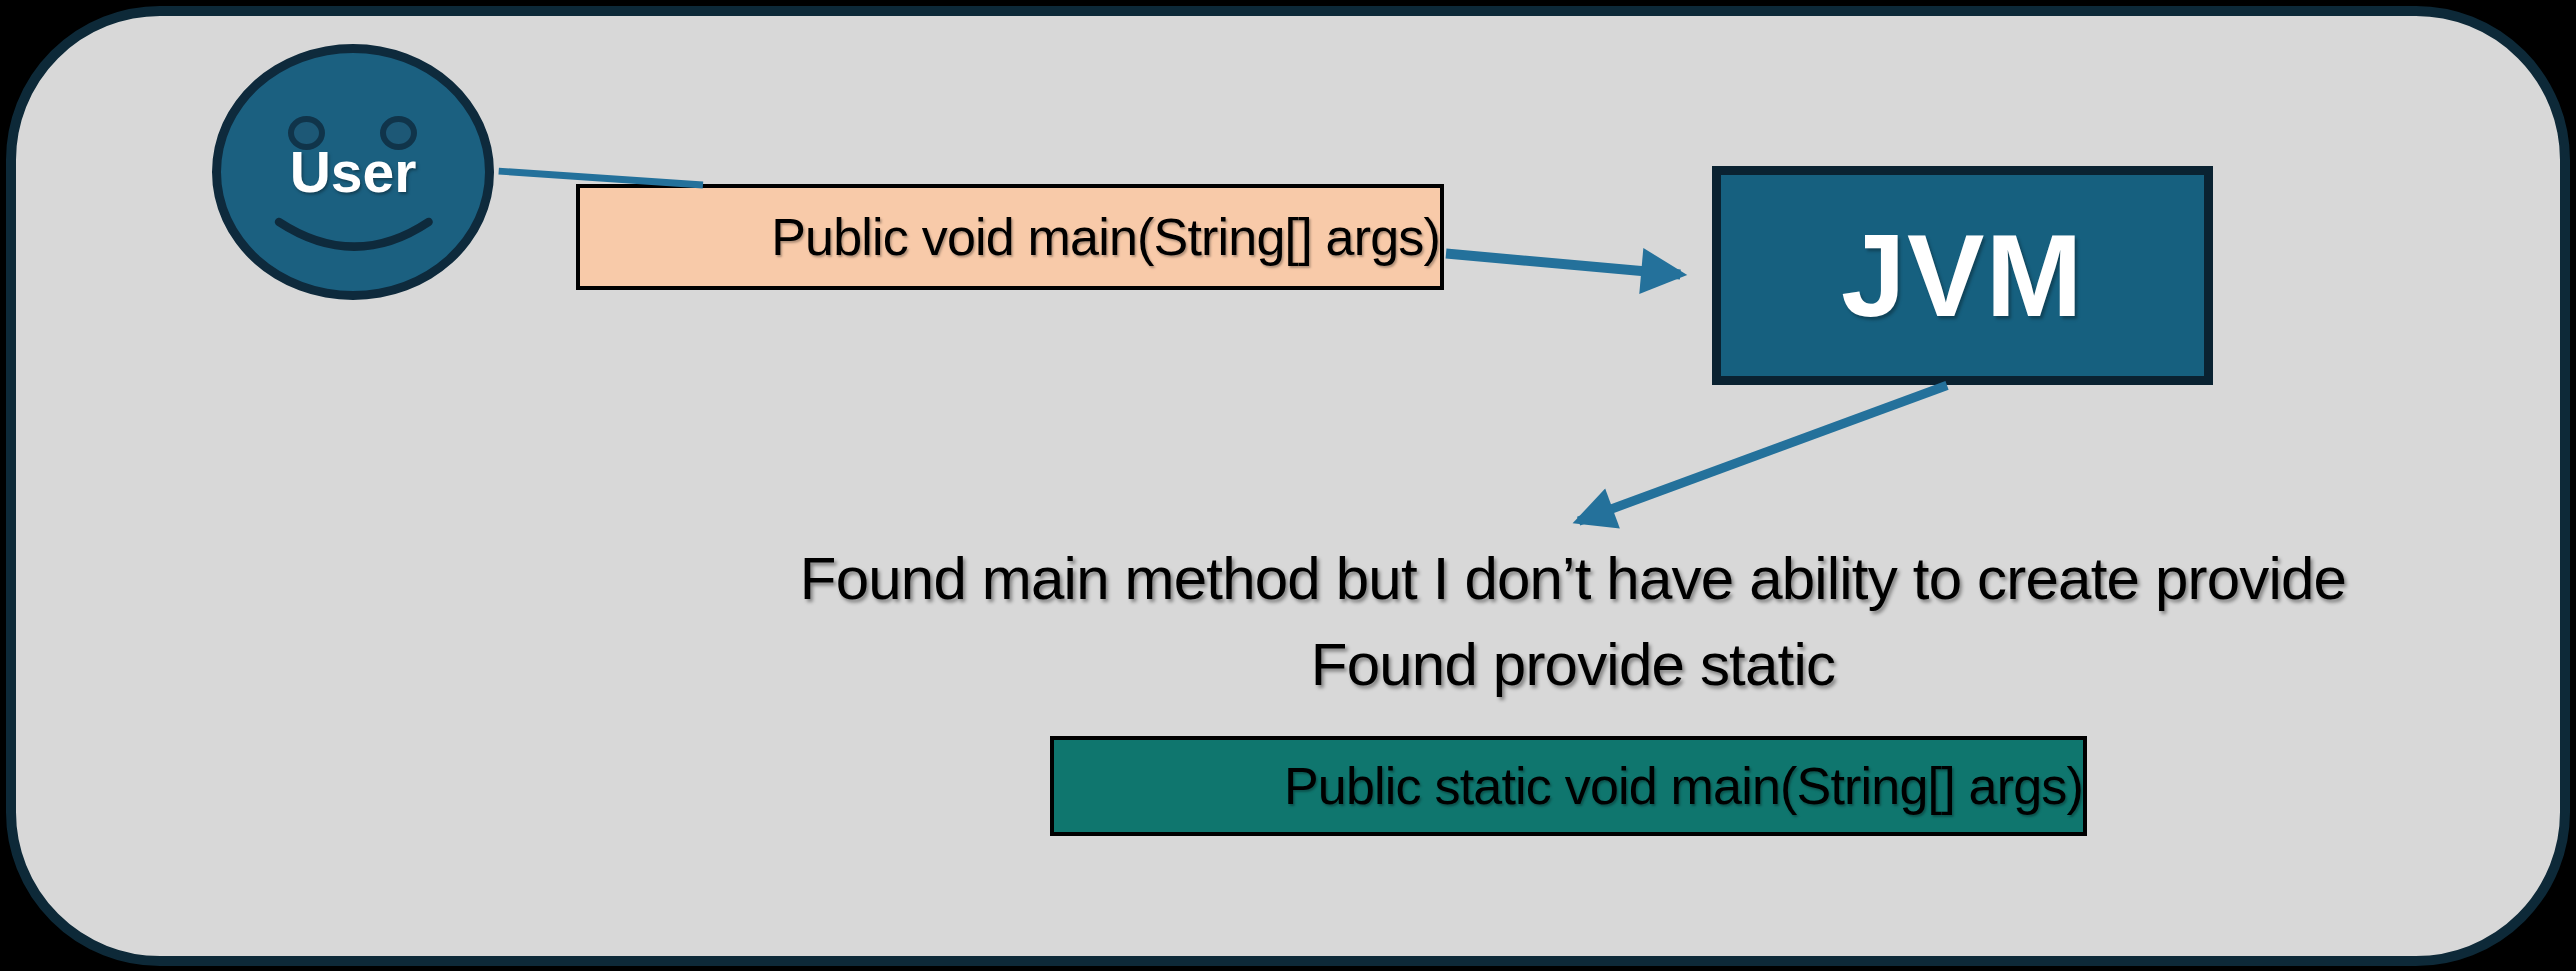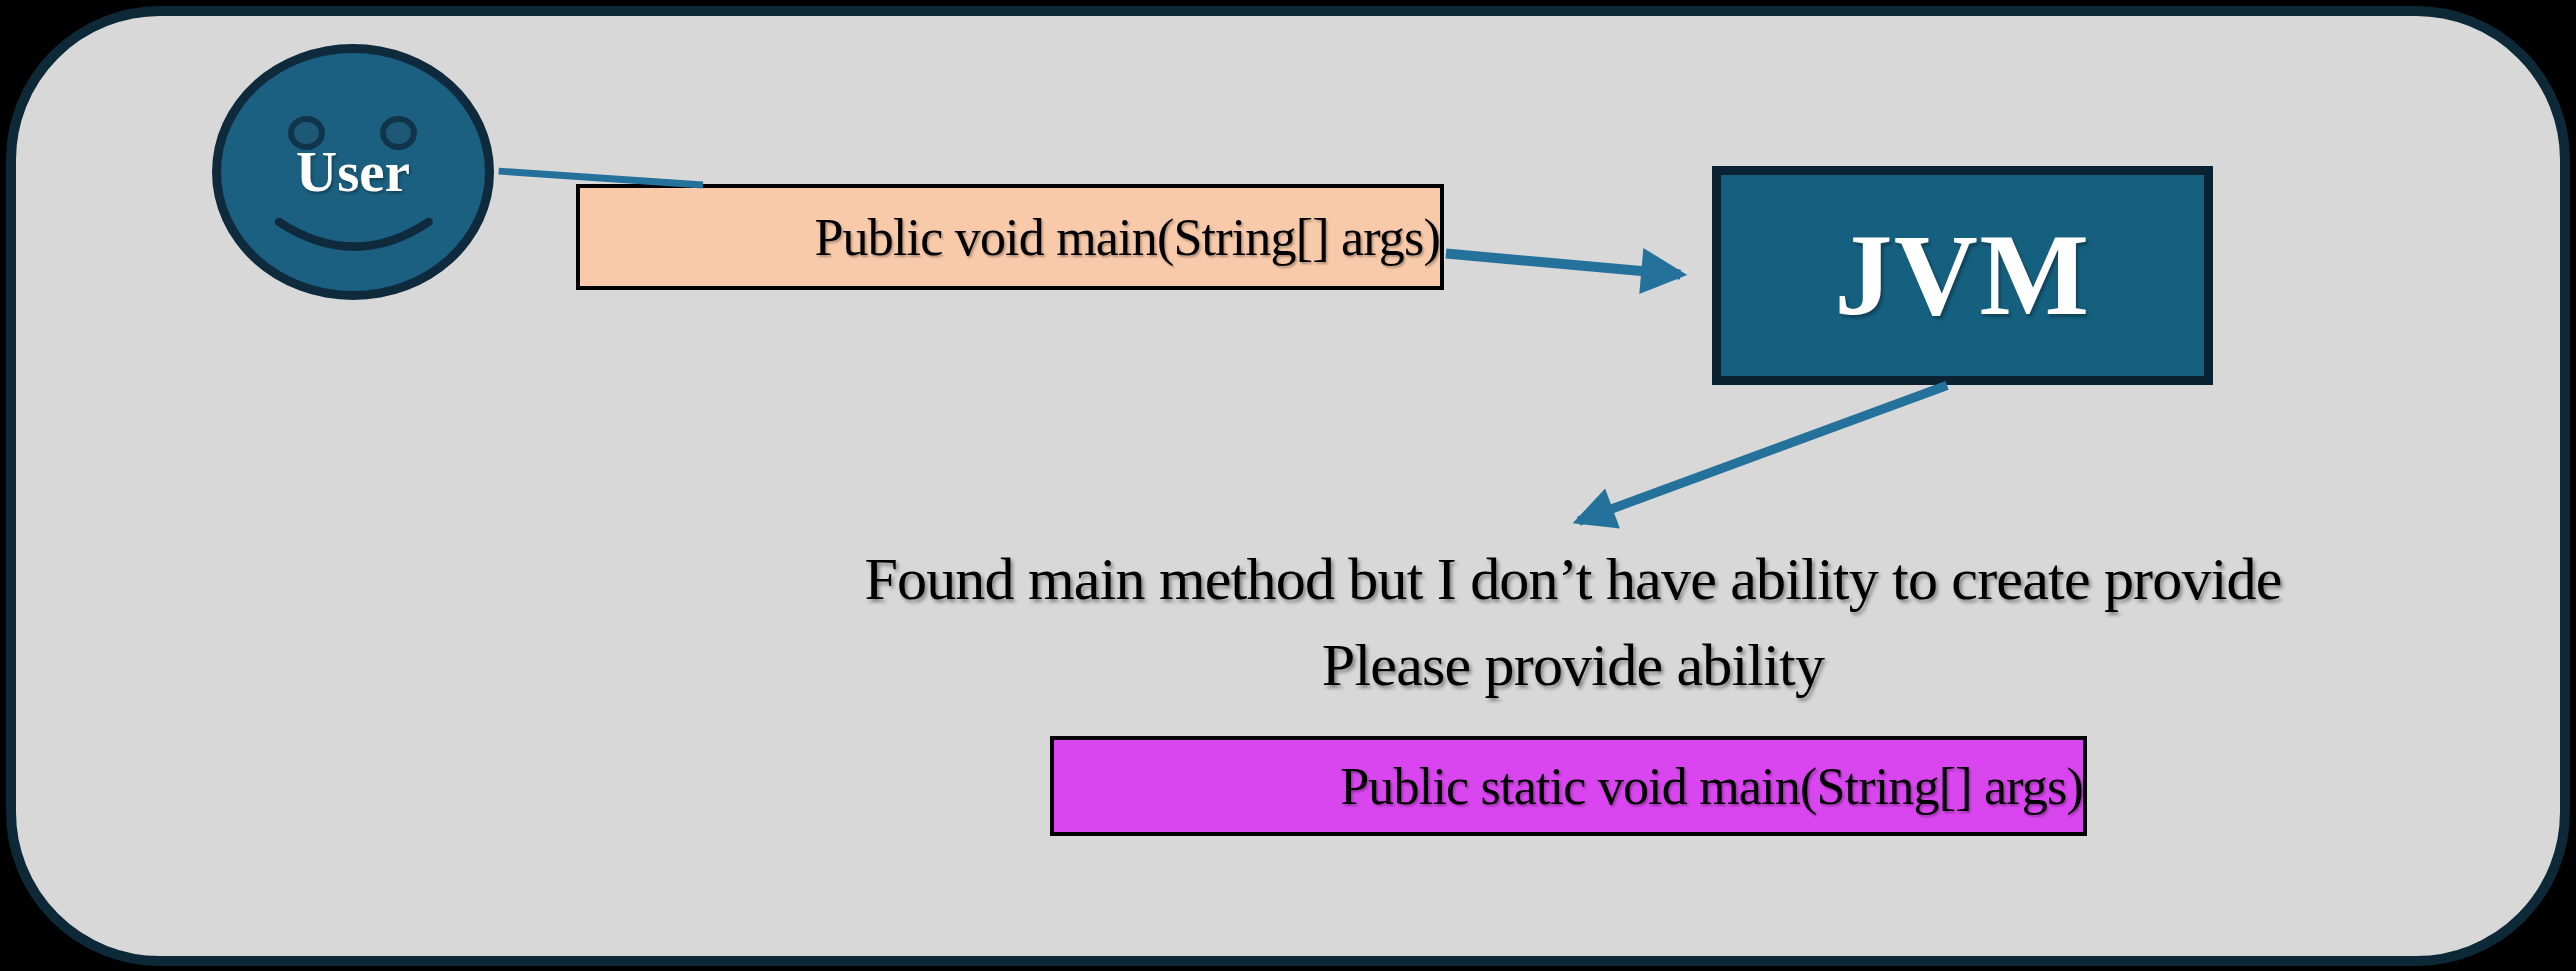--- a/index.html
+++ b/index.html
@@ -1,36 +1,36 @@
 <!DOCTYPE html>
 <html style="font-size:12.3px"><head>
 <meta charset="utf-8">
 <style>
   html,body{margin:0;padding:0;background:#000;}
   .stage{position:relative;width:2576px;height:972px;background:#000;overflow:hidden;
-         font-family:Liberation Serif, serif;border-radius:20px;}
+         font-family:Liberation Sans, sans-serif;border-radius:20px;}
   .canvas{position:absolute;left:6.2px;top:6.2px;right:6.2px;bottom:6.2px;
           background:#d8d8d8;border:10px solid #0d2938;border-radius:154px;box-sizing:border-box;}
   
   .face{position:absolute;left:212px;top:44px;width:282px;height:256px;
         background:#1b6080;border:9.2px solid #0e2a3c;border-radius:50%;box-sizing:border-box;}
   .eye{position:absolute;width:37px;height:34px;border-radius:50%;
        background:#1d5876;border:6.2px solid #10344a;box-sizing:border-box;}
   .eye.left{left:288px;top:116px;}
   .eye.right{left:380px;top:116px;}
   .user-label{position:absolute;left:212px;top:136px;width:282px;height:71px;
               display:flex;align-items:center;justify-content:center;
               color:#ffffff;font-size:57px;font-weight:bold;
               text-shadow:1.5px 2.3px 3.1px rgba(0,0,0,0.35);}
   
   .codebox{position:absolute;display:flex;align-items:center;justify-content:flex-end;
            box-sizing:border-box;border:4.6px solid #000;color:#000;font-size:52px;
            letter-spacing:-0.8px;text-shadow:1.5px 2.3px 2.3px rgba(0,0,0,0.3);}
   .call-box{left:576px;top:184px;width:868px;height:106px;background:#f8caa9;}
-  .static-box{left:1050px;top:736px;width:1037px;height:100px;background:#d946ef;}
+  .static-box{left:1050px;top:736px;width:1037px;height:100px;background:#0f766e;}
   
   .jvm-box{position:absolute;left:1693px;top:166px;width:501px;height:219px;
            background:#16607f;border:9.2px solid #0a2231;box-sizing:border-box;
            display:flex;align-items:center;justify-content:center;
            color:#fff;font-size:116px;font-weight:bold;letter-spacing:1.5px;
            text-shadow:2.3px 3.1px 3.1px rgba(0,0,0,0.3);margin-left:19px;}
   
   .message{position:absolute;left:671px;top:536px;width:1804px;text-align:center;
            color:#000;font-size:60px;line-height:86px;letter-spacing:-0.8px;
            text-shadow:2.3px 3.1px 3.9px rgba(0,0,0,0.4);}
@@ -52,21 +52,21 @@
   <div class="codebox call-box">
     <span>Public void main(String[] args)</span>
   </div>
 
   <div class="jvm-box">
     <span>JVM</span>
   </div>
 
   <div class="message">
     <div>Found main method but I don’t have ability to create provide</div>
-    <div>Please provide ability</div>
+    <div>Found provide static</div>
   </div>
 
   <div class="codebox static-box">
     <span>Public static void main(String[] args)</span>
   </div>
 
   <svg class="overlay" width="2576" height="972" viewBox="0 0 3342 1261">
     <defs>
       <marker id="ah" viewBox="0 0 10 10" refX="8.5" refY="5" markerWidth="5.2" markerHeight="4.6" orient="auto-start-reverse">
         <path d="M0 0 L10 5 L0 10 z" fill="#24719b"></path>

